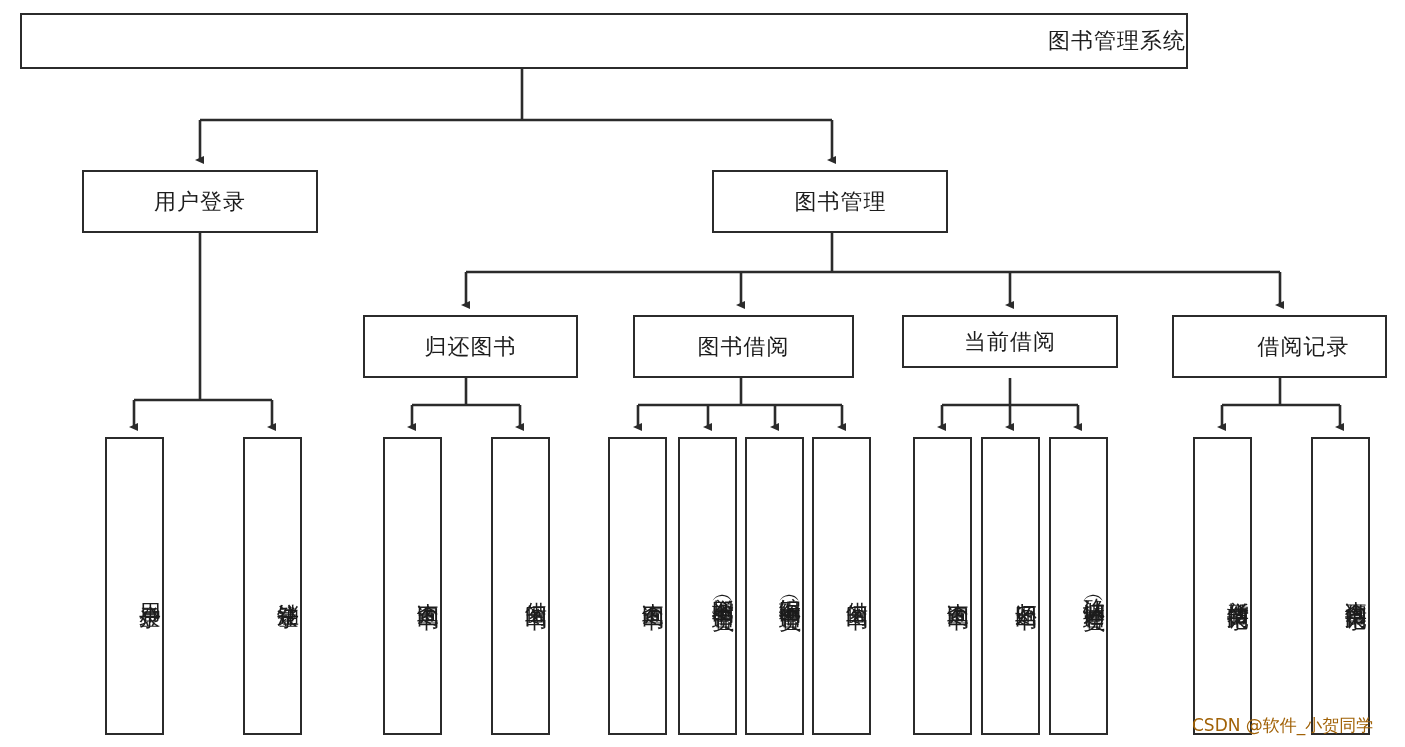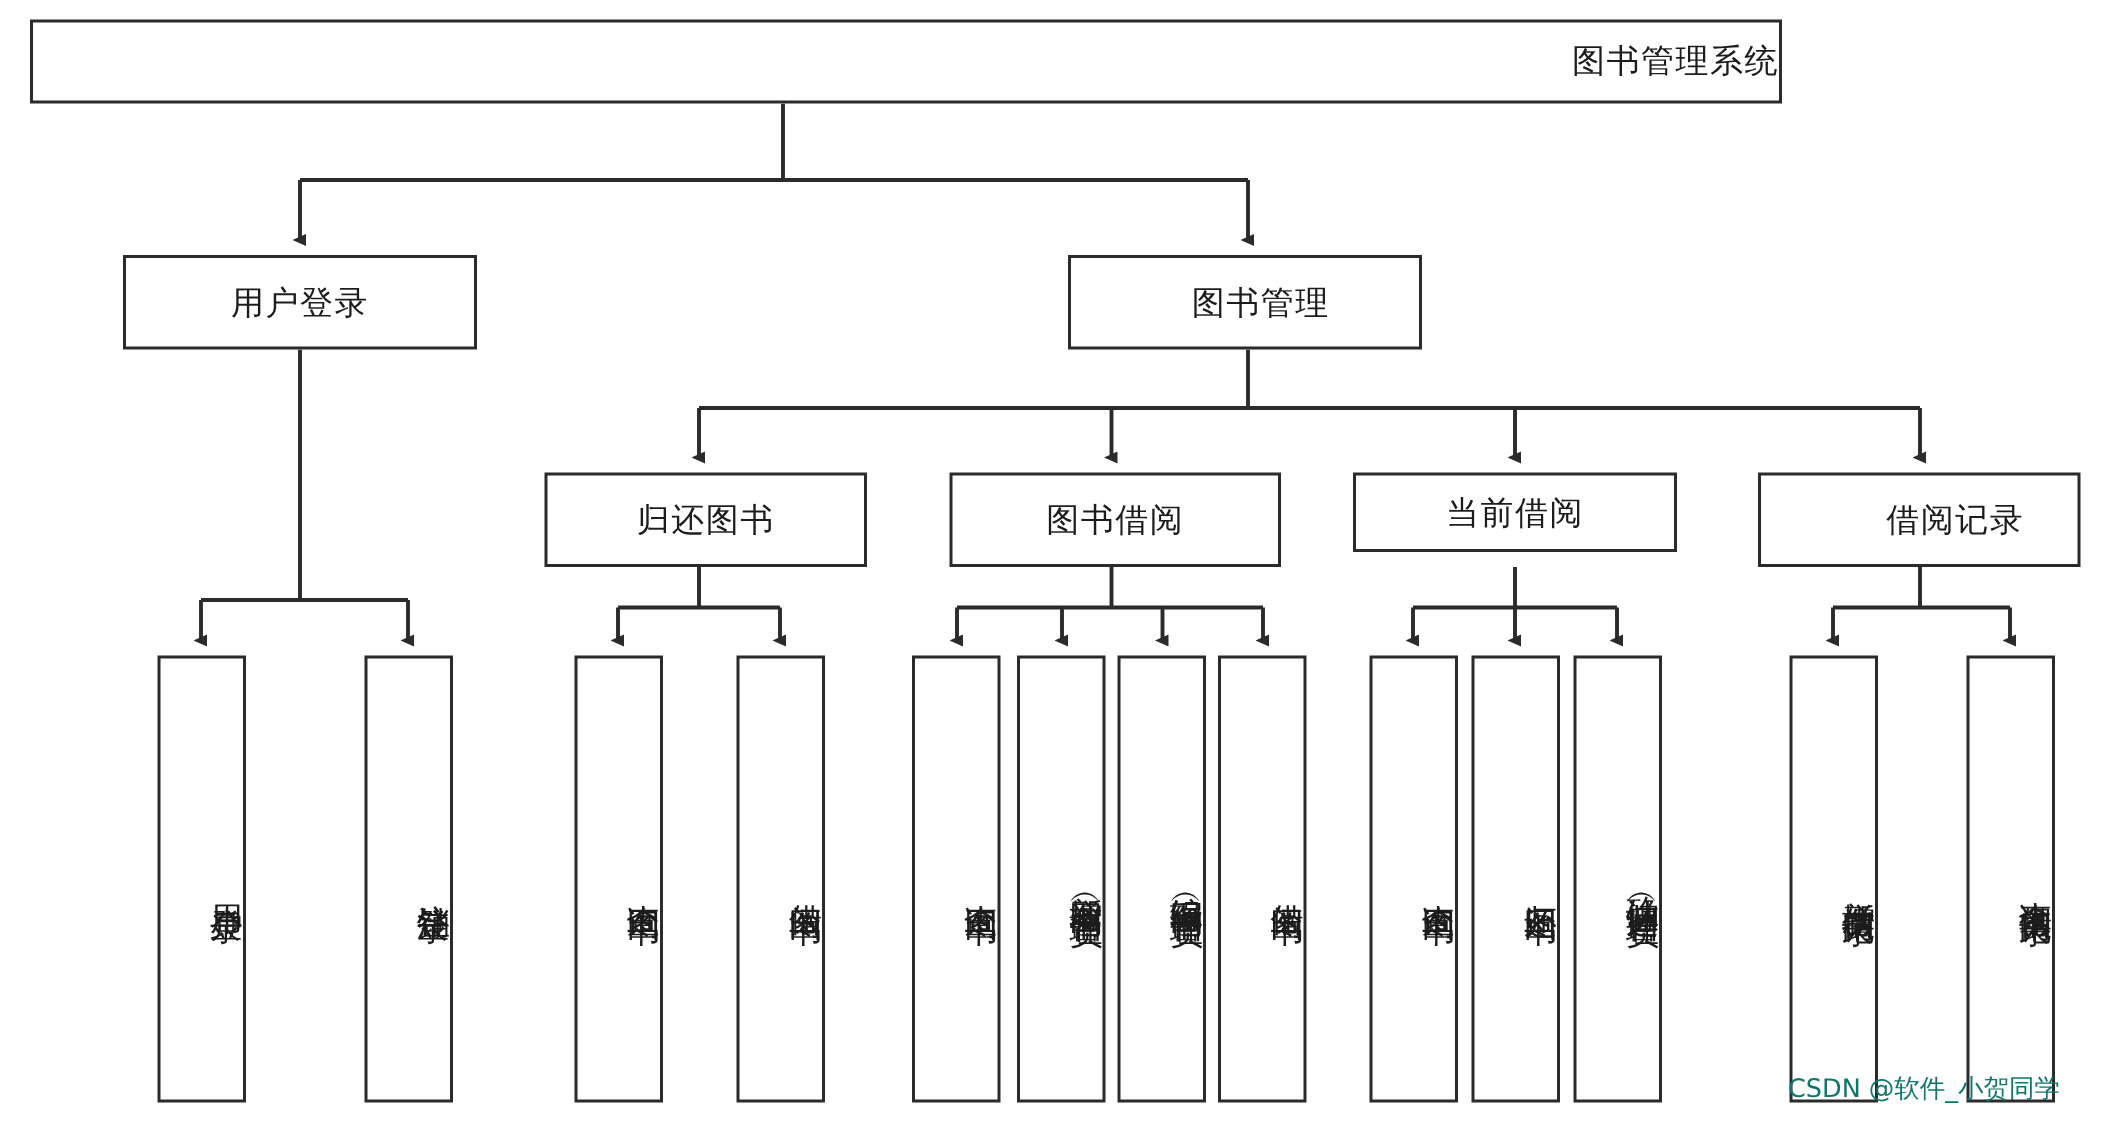--- a/index.html
+++ b/index.html
@@ -35,21 +35,21 @@
     writing-mode:vertical-rl;
     text-orientation:upright;
     white-space:nowrap;
     line-height:1.05;
   }
   .node.h .lbl{white-space:nowrap;}
   #watermark{
     position:absolute;
     left:1192px;top:714px;
     font-size:17px;
-    color:#0f766e;
+    color:#a16207;
     white-space:nowrap;
     pointer-events:none;
   }
 </style>
 </head>
 <body>
 
 <div id="diagram-root">
 
   <svg id="edges" viewBox="0 0 1405 747" xmlns="http://www.w3.org/2000/svg">

